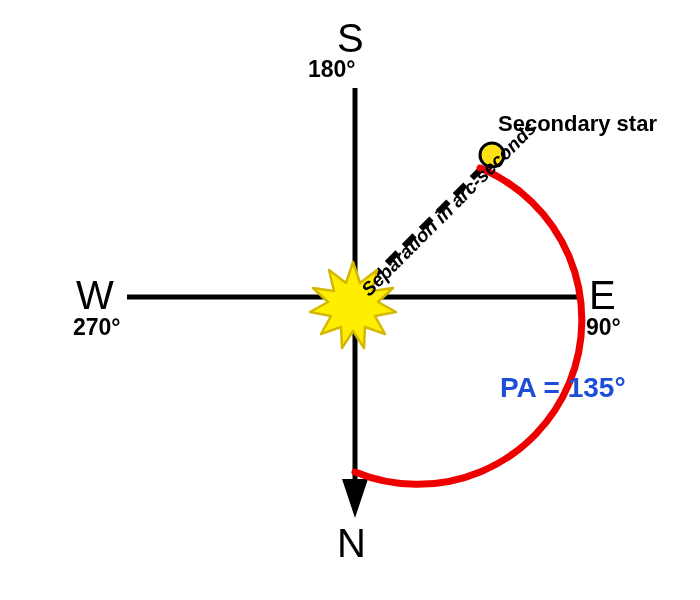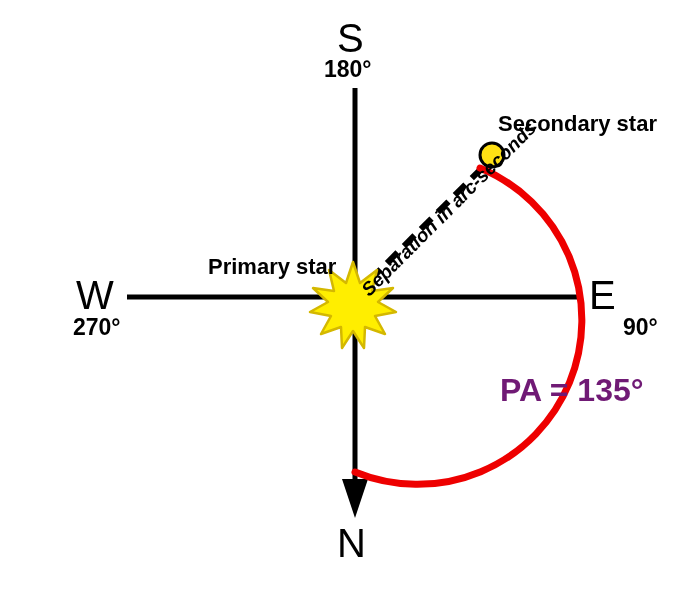--- a/index.html
+++ b/index.html
@@ -43,23 +43,23 @@
   }
   .cardinal-deg {
     font-size: 23px;
     font-weight: bold;
   }
   .star-label {
     font-size: 22px;
     font-weight: bold;
   }
   .pa-label {
-    font-size: 32px;
+    font-size: 28px;
     font-weight: bold;
-    color: #701a75;
+    color: #1d4ed8;
   }
   .sep-label {
     font-size: 19px;
     font-weight: bold;
     font-style: italic;
     transform-origin: 0 0;
   }
 </style>
 </head>
 <body>
@@ -80,31 +80,30 @@
 
     <g>
       <polygon points="353,262 360,283 377,270 372,291 393,288 378,302 396,312 375,316 385,334 365,327 364,348 353,331 342,348 341,327 321,334 331,316 310,312 328,302 313,288 334,291 329,270 346,283" fill="#ffee00" stroke="#d4b800" stroke-width="2.5" stroke-linejoin="round"></polygon>
     </g>
 
     <circle cx="492" cy="155" r="12" fill="#ffe014" stroke="#000000" stroke-width="3"></circle>
 
   </svg>
 
   <div class="lbl cardinal" style="left:337px; top:18px;">S</div>
-  <div class="lbl cardinal-deg" style="left:324px; top:58px;">180°</div>
+  <div class="lbl cardinal-deg" style="left:308px; top:58px;">180°</div>
 
   <div class="lbl cardinal" style="left:337px; top:523px;">N</div>
 
   <div class="lbl cardinal" style="left:76px; top:275px;">W</div>
   <div class="lbl cardinal-deg" style="left:73px; top:316px;text-align:right;">270°</div>
 
   <div class="lbl cardinal" style="left:589px; top:275px;">E</div>
-  <div class="lbl cardinal-deg" style="left:586px; top:316px;padding-left:37px;">90°</div>
+  <div class="lbl cardinal-deg" style="left:586px; top:316px;">90°</div>
 
-  <div class="lbl star-label" style="left:208px; top:256px;">Primary star</div>
 
   <div class="lbl star-label" style="left:498px; top:113px;">Secondary star</div>
 
   <div class="sep-label lbl" style="left:358px; top:286px; transform: rotate(-45deg);">Separation in arc-seconds</div>
 
   <div class="lbl pa-label" style="left:500px; top:374px;">PA = 135°</div>
 
 </div>
 
 </body></html>

